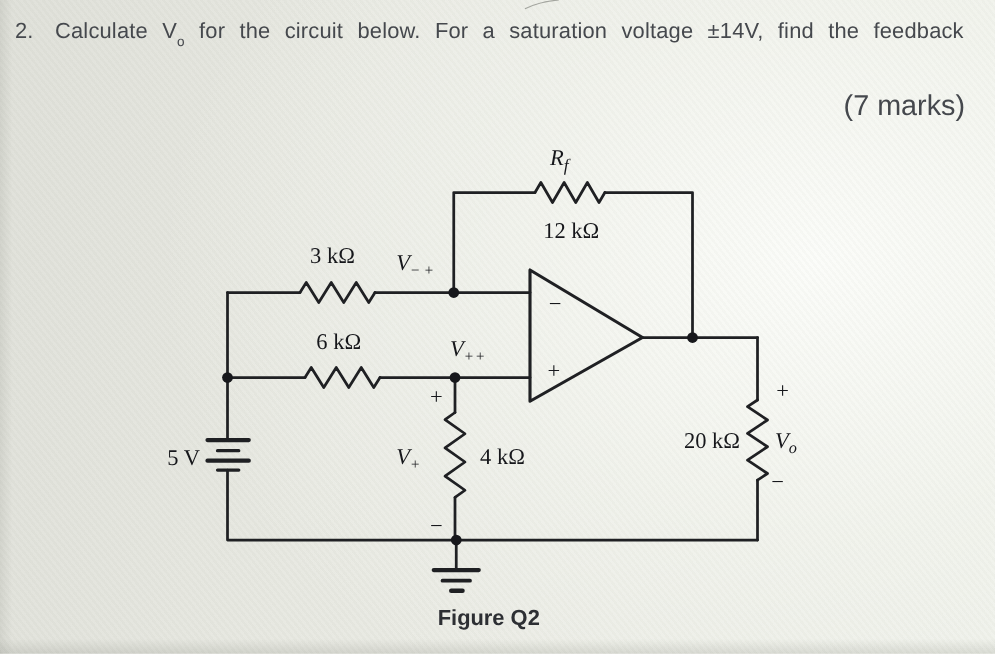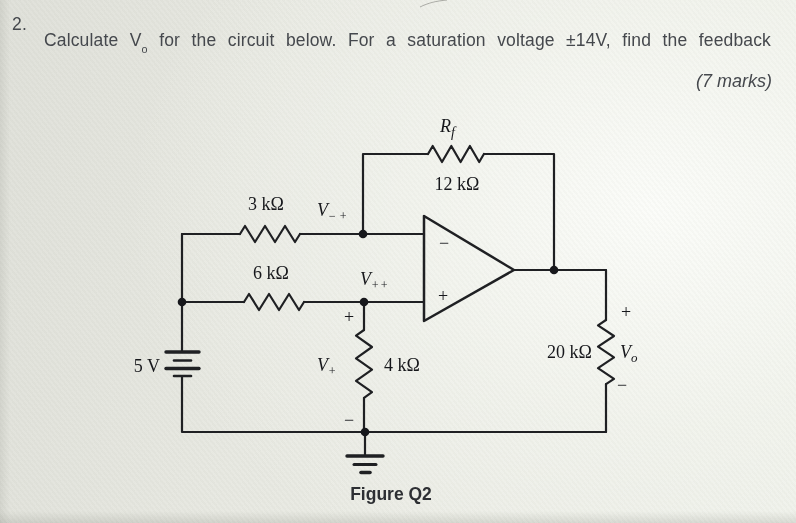--- a/index.html
+++ b/index.html
@@ -14,25 +14,25 @@
   .page::before {
     content:""; position:absolute; inset:0; pointer-events:none;
     background:
       repeating-linear-gradient(52deg, rgba(120,125,108,0.03) 0 2px, rgba(255,255,255,0.028) 2px 4px),
       linear-gradient(to top, rgba(130,133,124,0.22) 0, rgba(130,133,124,0) 12px),
       linear-gradient(to right, rgba(120,123,114,0.14) 0, rgba(120,123,114,0) 10px);
   }
   .q-row { position:absolute; left:12px; top:13px; display:flex;
     color:#45484d; font-size:17.5px; line-height:23px; letter-spacing:0.15px; }
   .q-num { width:32px; flex:none; }
-  .q-text { width:727px;margin-top:16px; }
+  .q-text { width:727px; }
   .q-line1 { text-align:justify; text-align-last:justify; }
   sub { font-size:0.62em; line-height:0; position:relative; top:0.22em; }
   .marks { position:absolute; top:71px; right:24px; color:#45484d;
-    font-size:18px;font-style:italic; }
+    font-size:23px; }
   svg.circuit { position:absolute; left:0; top:0; }
   .w { stroke:#1f2023; stroke-width:2.2; fill:none; stroke-linecap:round; stroke-linejoin:round; }
   .cl { font-family:"Liberation Serif", serif; font-size:18px; fill:#16171b; }
   .it { font-style:italic; }
   .cap { font-family:"Liberation Sans", sans-serif; font-weight:bold; font-size:17.5px; fill:#2d2f33; }
 </style>
 </head>
 <body>
 
 <div class="page">

